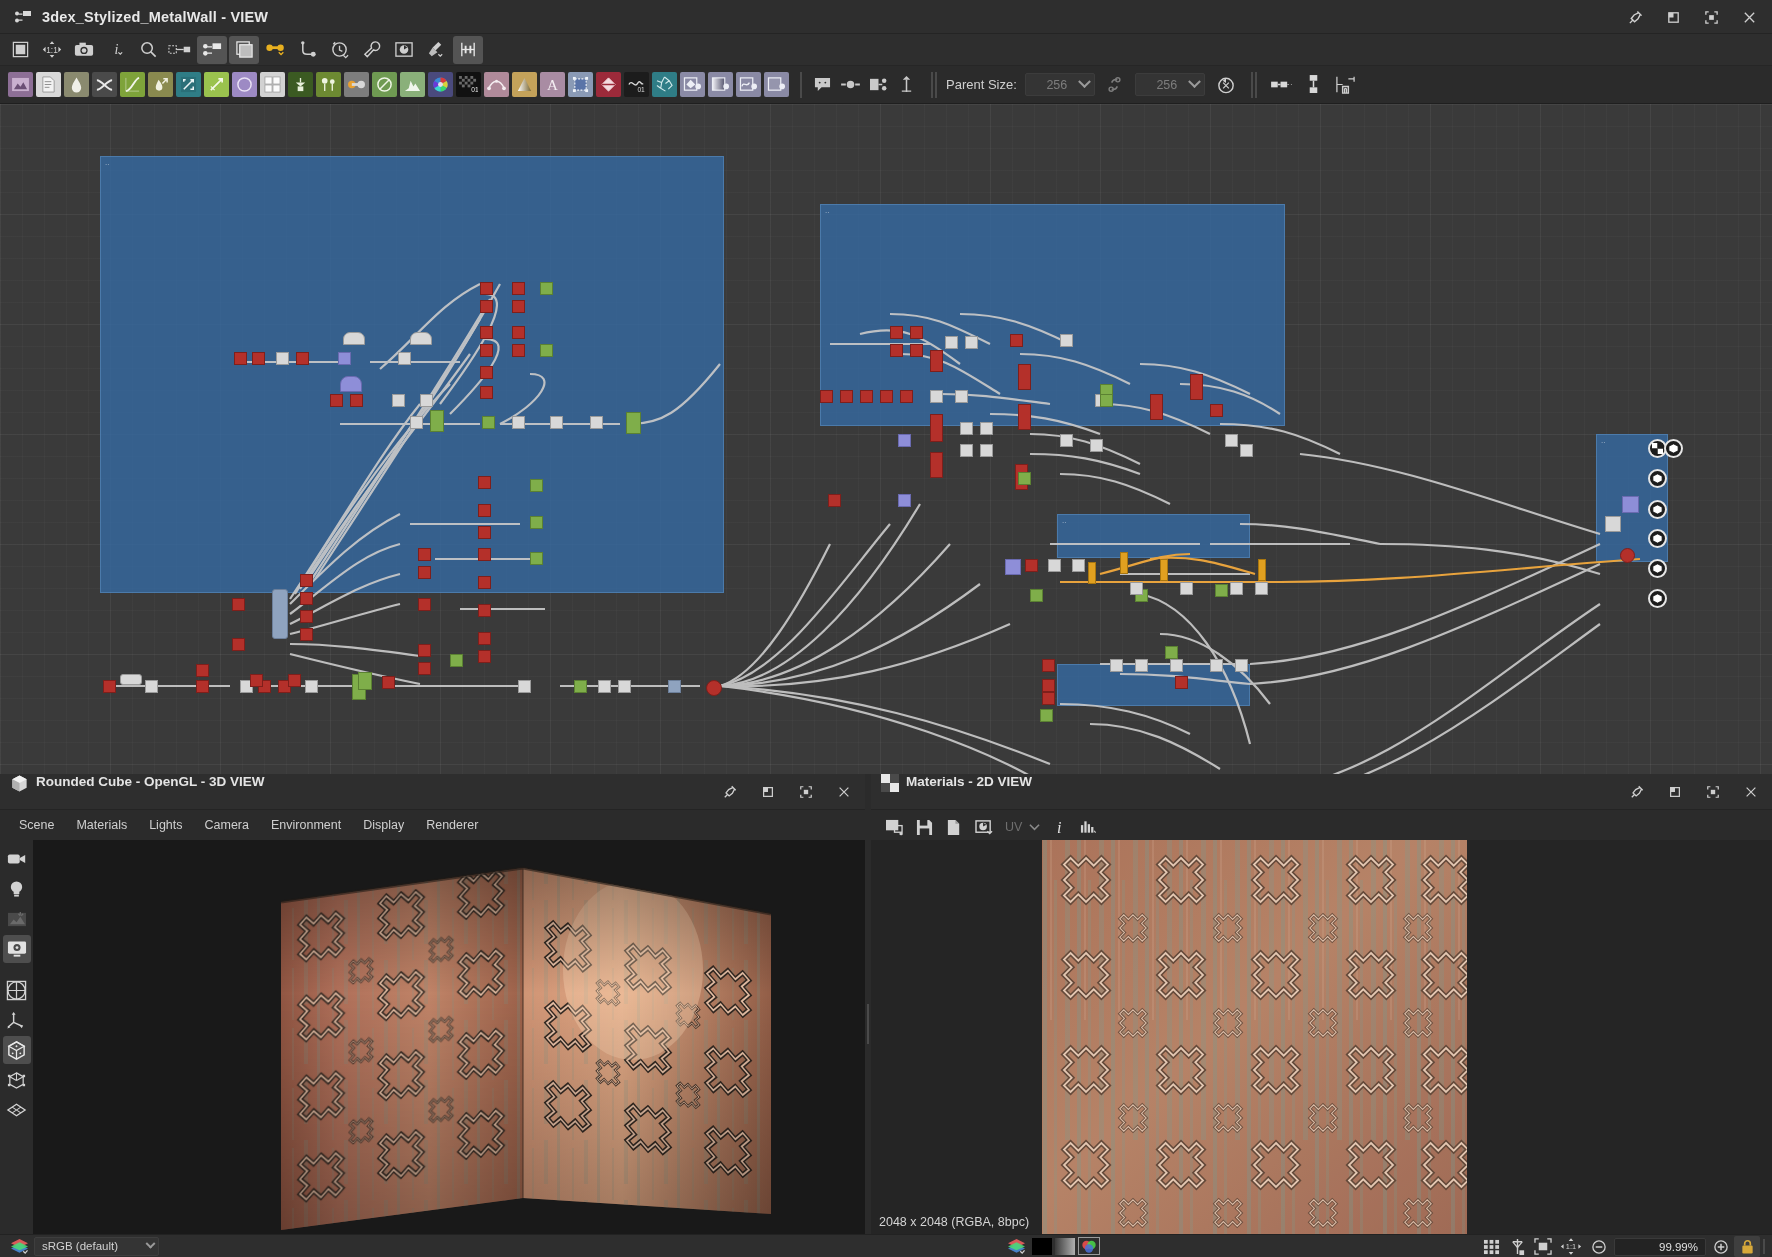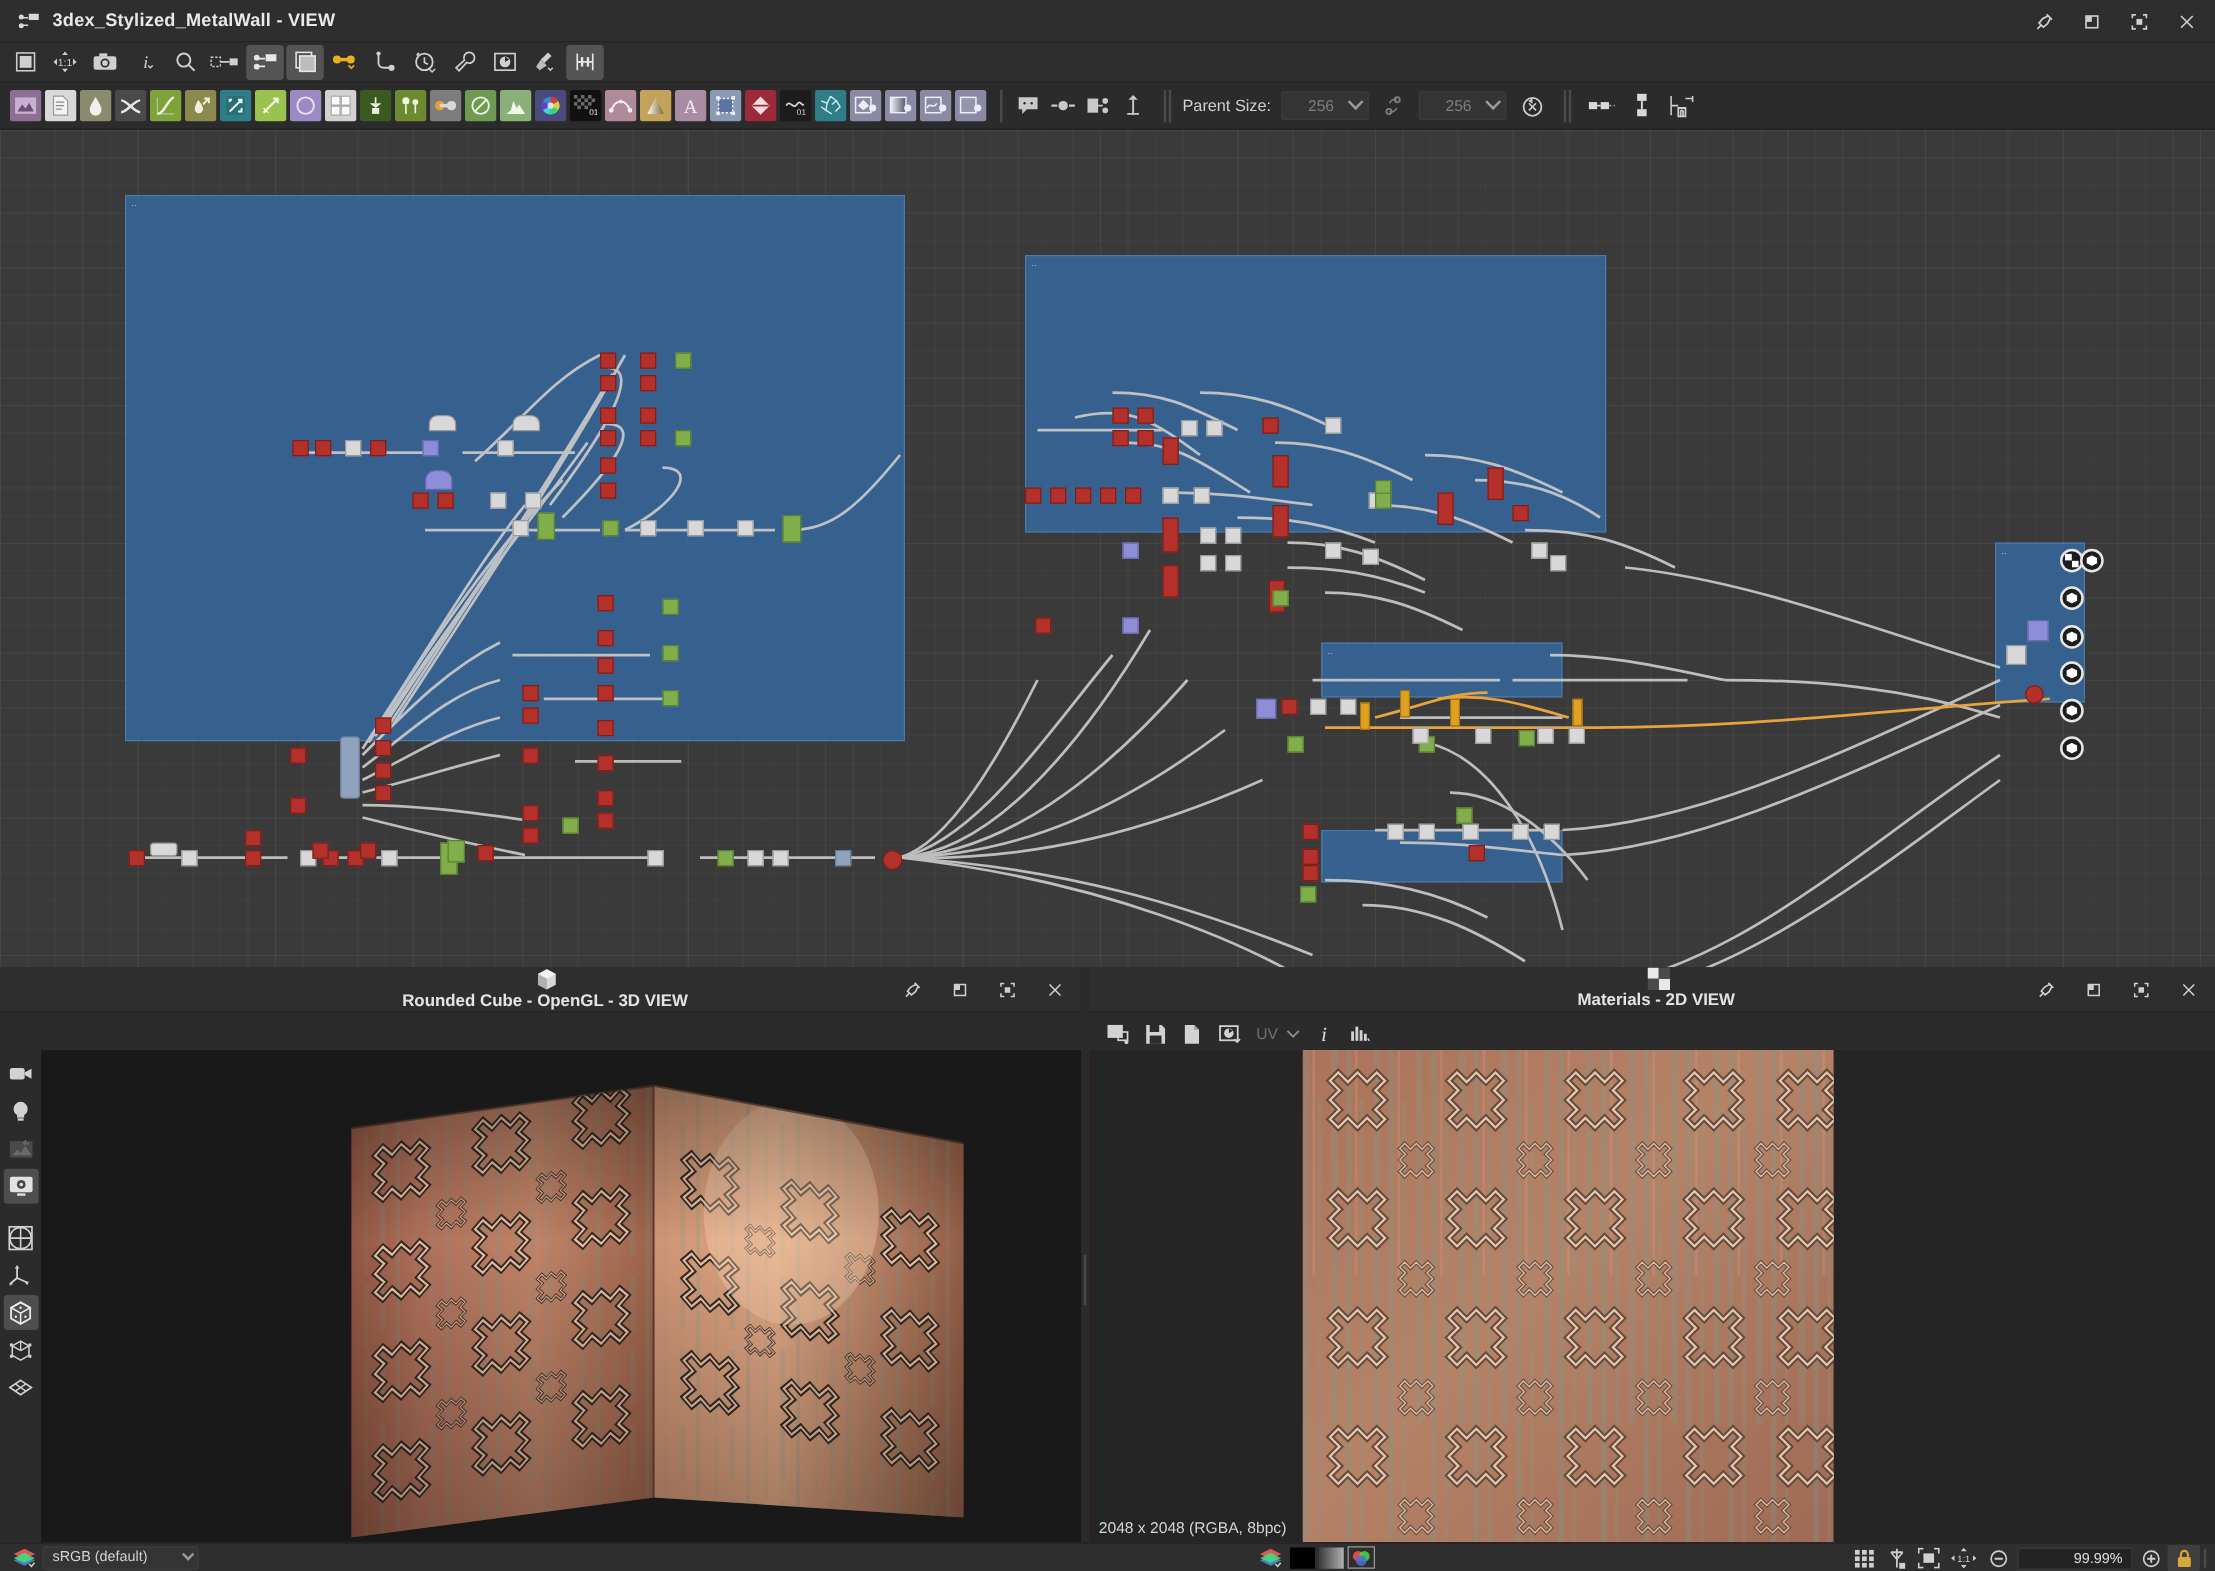--- a/index.html
+++ b/index.html
@@ -77,23 +77,22 @@
   .nd-p{ background:#8e8ed8; border:1px solid #6a6ab0; }
   .nd-b{ background:#8fa3bf; border:1px solid #6c7f9a; }
   .nd-o{ background:#e0a020; border:1px solid #a87610; }
   .outnode{ position:absolute; width:19px; height:19px; border-radius:50%;
     background:#1c1c1c; border:2px solid #e6e6e6; display:flex; align-items:center; justify-content:center;}
 
   
   .bottom{ position:absolute; left:0; top:774px; width:1772px; height:460px; display:flex; }
   .panel{ background:#2b2b2b; position:relative; }
   .panel-hdr{
-    height:36px; background:#2e2e2e; display:flex; align-items:center; position:relative;
+    height:36px; background:#2e2e2e; display:flex; align-items:flex-start; position:relative;
     border-bottom:1px solid #242424;
-    flex-direction:column;
   }
   .panel-title{ font-size:13.5px; font-weight:bold; color:#e4e4e4; margin-left:7px;}
   .panel-ctrls{ position:absolute; right:2px; top:0; height:36px; display:flex; align-items:center;}
   .menubar{ height:30px; display:flex; align-items:center; padding-left:8px; background:#2b2b2b;}
   .menu-item{ font-size:12.5px; color:#cfcfcf; padding:4px 11px; border-radius:2px;}
   .vtoolbar{
     position:absolute; left:0; top:66px; width:33px; bottom:0; background:#2b2b2b;
     display:flex; flex-direction:column; align-items:center; padding-top:5px; gap:2px;
   }
   .vt-btn{ width:28px; height:28px; display:flex; align-items:center; justify-content:center; border-radius:3px;}
@@ -918,20 +917,29 @@
               <rect x="5.5" y="5.5" width="5" height="5" fill="#cfcfcf"></rect>
             </svg>
           </div>
         <div class="win-btn">
           <svg width="14" height="14" viewBox="0 0 16 16">
               <path d="M3 3l10 10M13 3L3 13" stroke="#cfcfcf" stroke-width="1.4"></path>
             </svg>
           </div>
       </div>
     </div>
+    <div class="menubar">
+      <span class="menu-item">Scene</span>
+      <span class="menu-item">Materials</span>
+      <span class="menu-item">Lights</span>
+      <span class="menu-item">Camera</span>
+      <span class="menu-item">Environment</span>
+      <span class="menu-item">Display</span>
+      <span class="menu-item">Renderer</span>
+    </div>
     <div class="vtoolbar">
       <div class="vt-btn">
         <svg width="20" height="16" viewBox="0 0 22 16">
             <rect x="1" y="3" width="13" height="10" rx="2" fill="#d2d2d2"></rect>
             <path d="M14 7l6-3.5v9L14 9z" fill="#d2d2d2"></path>
           </svg>
         </div>
       <div class="vt-btn">
         <svg width="17" height="20" viewBox="0 0 18 20">
             <circle cx="9" cy="8" r="6" fill="#d2d2d2"></circle>

